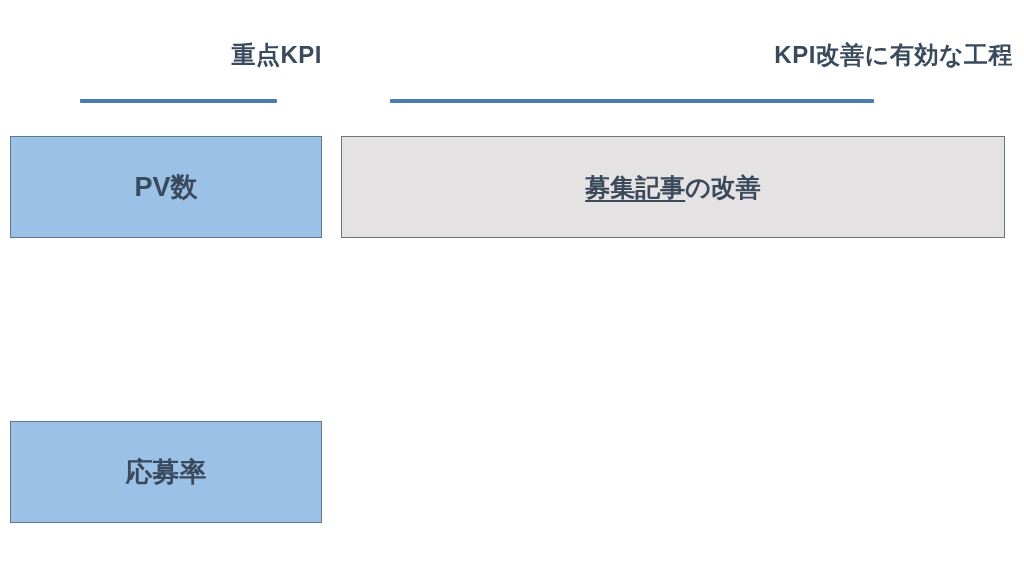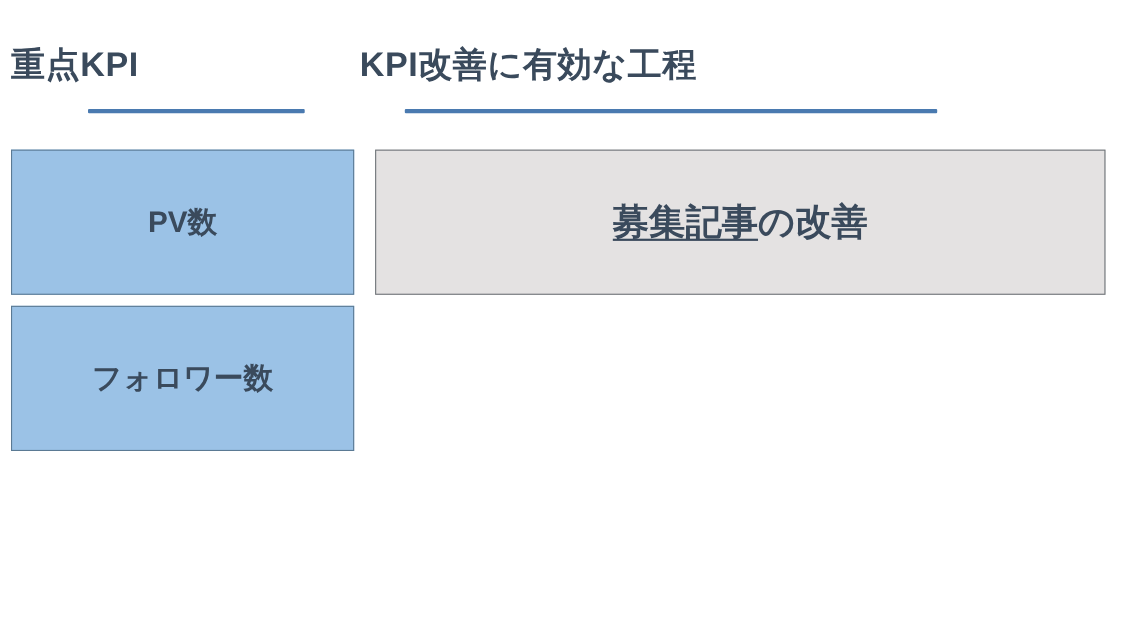--- a/index.html
+++ b/index.html
@@ -22,29 +22,29 @@
     background: #ffffff;
   }
 
   
   .header-group {
     position: absolute;
     top: 0;
     height: 120px;
   }
   .header-group.left  { left: 10px;  width: 312px; }
-  .header-group.right { left: 327px; width: 664px; }
+  .header-group.right { left: 349px; width: 664px; }
 
   .col-title {
     position: absolute;
     top: 42px;
     left: 0;
     width: 100%;
-    text-align: left;
-    font-size: 31px;
+    text-align: right;
+    font-size: 24px;
     font-weight: bold;
     color: #3a4a5c;
     letter-spacing: 0.5px;
     line-height: 1.1;
     white-space: nowrap;
   }
 
   .title-rule {
     position: absolute;
     top: 99px;
@@ -62,21 +62,21 @@
     width: 1024px;
     height: 132px;
   }
   .row.r1 { top: 136px; }
   .row.r2 { top: 278px; }
   .row.r3 { top: 421px; }
 
   .box {
     position: absolute;
     top: 0;
-    height: 132px;
+    height: 102px;
     box-sizing: border-box;
     display: flex;
     align-items: center;
     justify-content: center;
     text-align: center;
   }
 
   .box.kpi {
     left: 10px;
     width: 312px;
@@ -93,21 +93,21 @@
 
   .kpi-label {
     font-size: 27px;
     font-weight: bold;
     color: #3a4a5c;
     line-height: 1.2;
     white-space: nowrap;
   }
 
   .action-label {
-    font-size: 33px;
+    font-size: 25px;
     font-weight: bold;
     color: #3a4a5c;
     line-height: 1.2;
     white-space: nowrap;
   }
   .action-label .ul {
     text-decoration: underline;
     text-underline-offset: 4px;
     text-decoration-thickness: 2px;
   }
@@ -133,21 +133,21 @@
   <div class="row r1">
     <div class="box kpi">
       <span class="kpi-label">PV数</span>
     </div>
     <div class="box action">
       <span class="action-label"><span class="ul">募集記事</span><span class="plain">の改善</span></span>
     </div>
   </div>
 
   <div class="row r2">
-    <div class="box kpi">
-      <span class="kpi-label">フォロワー数</span>
-    </div>
   </div>
 
   <div class="row r3">
+    <div class="box kpi">
+      <span class="kpi-label">応募率</span>
+    </div>
   </div>
 
 </div>
 
 </body></html>

